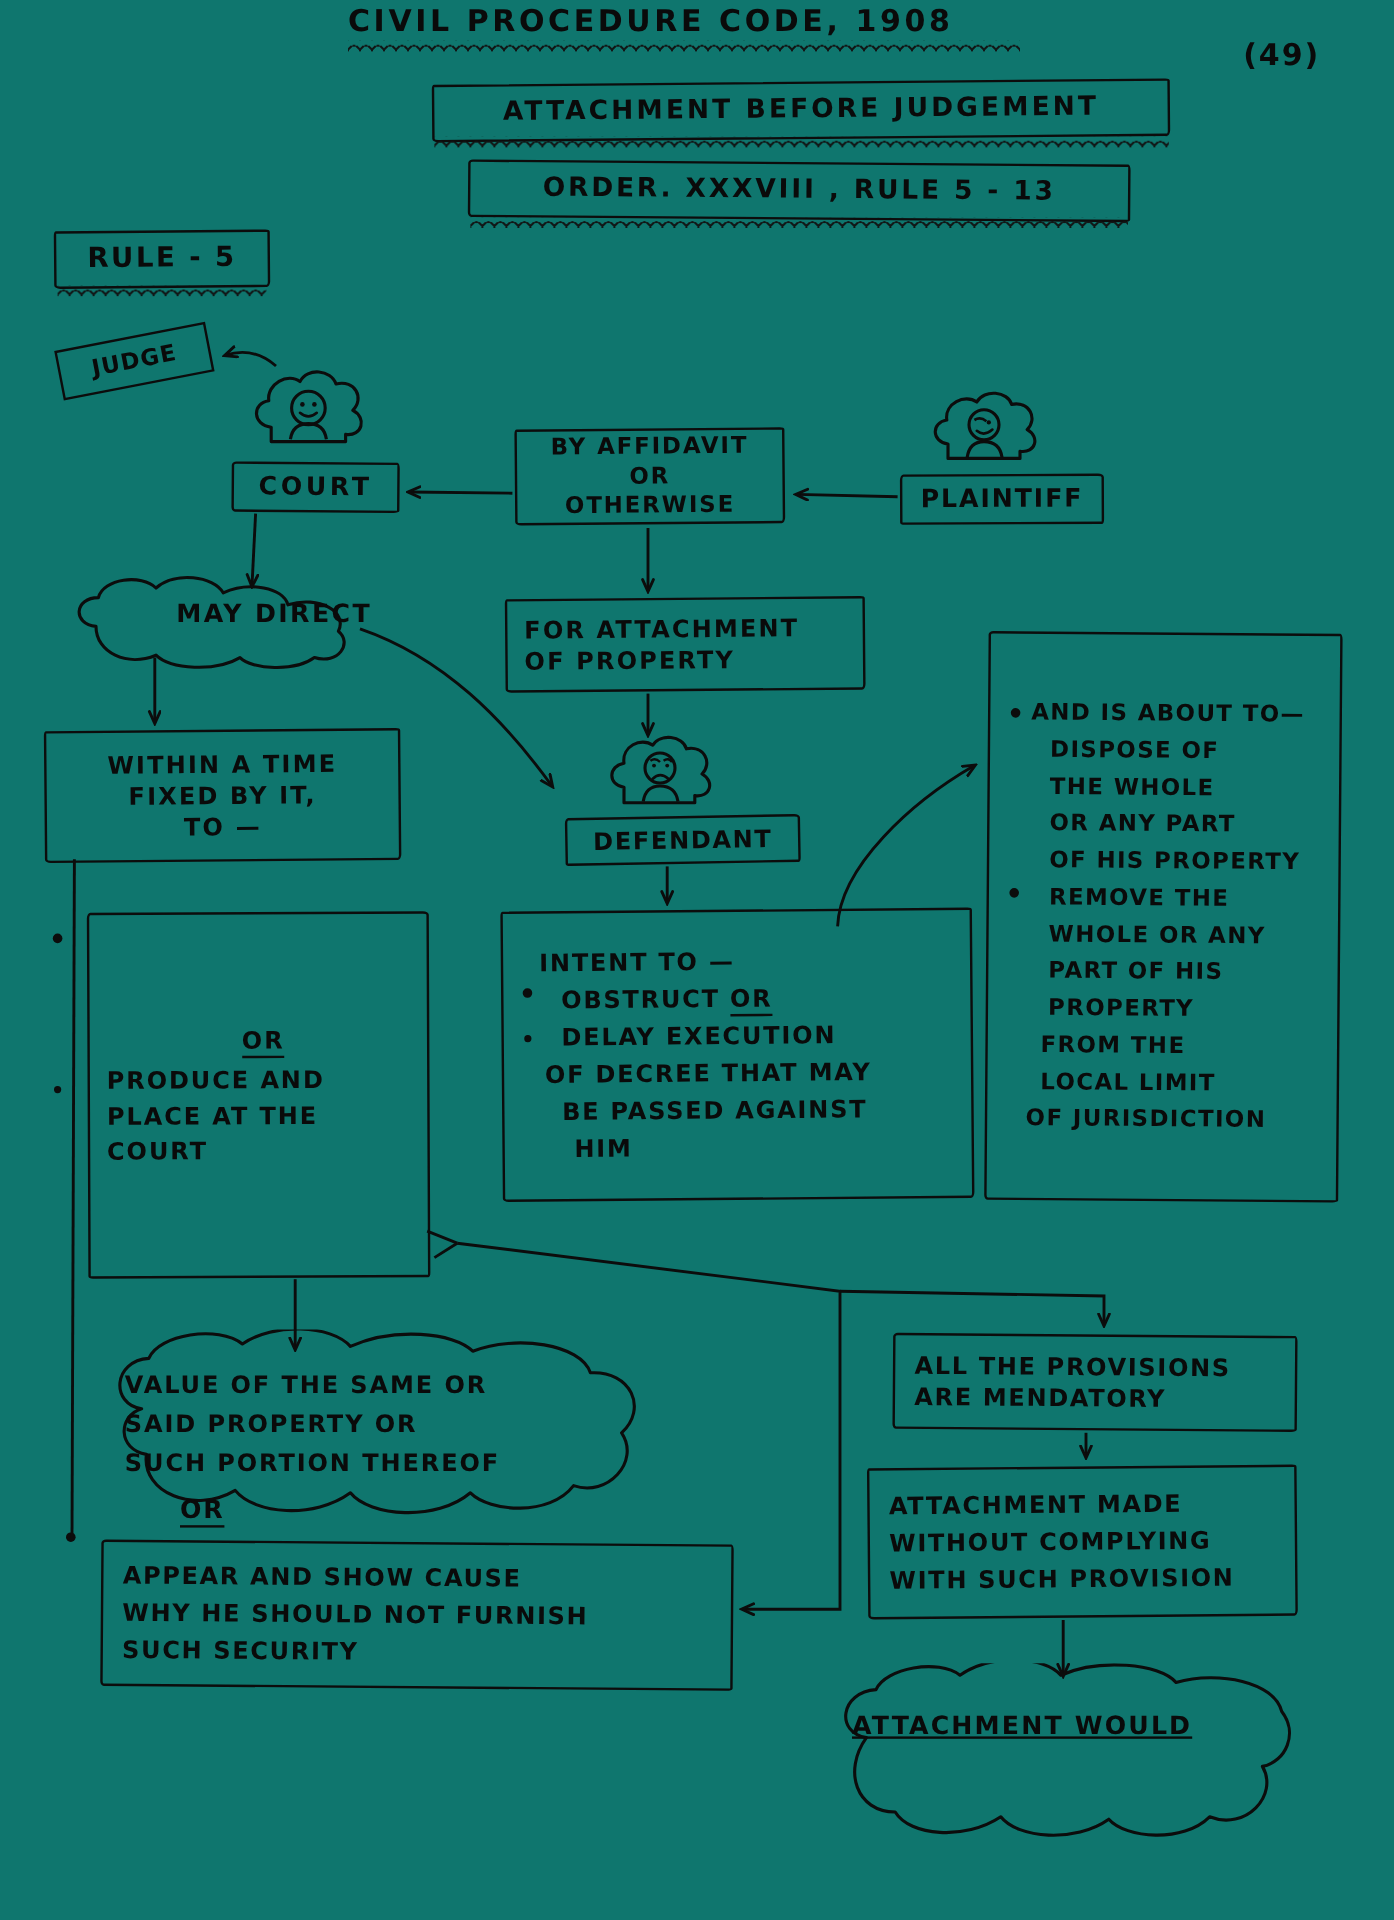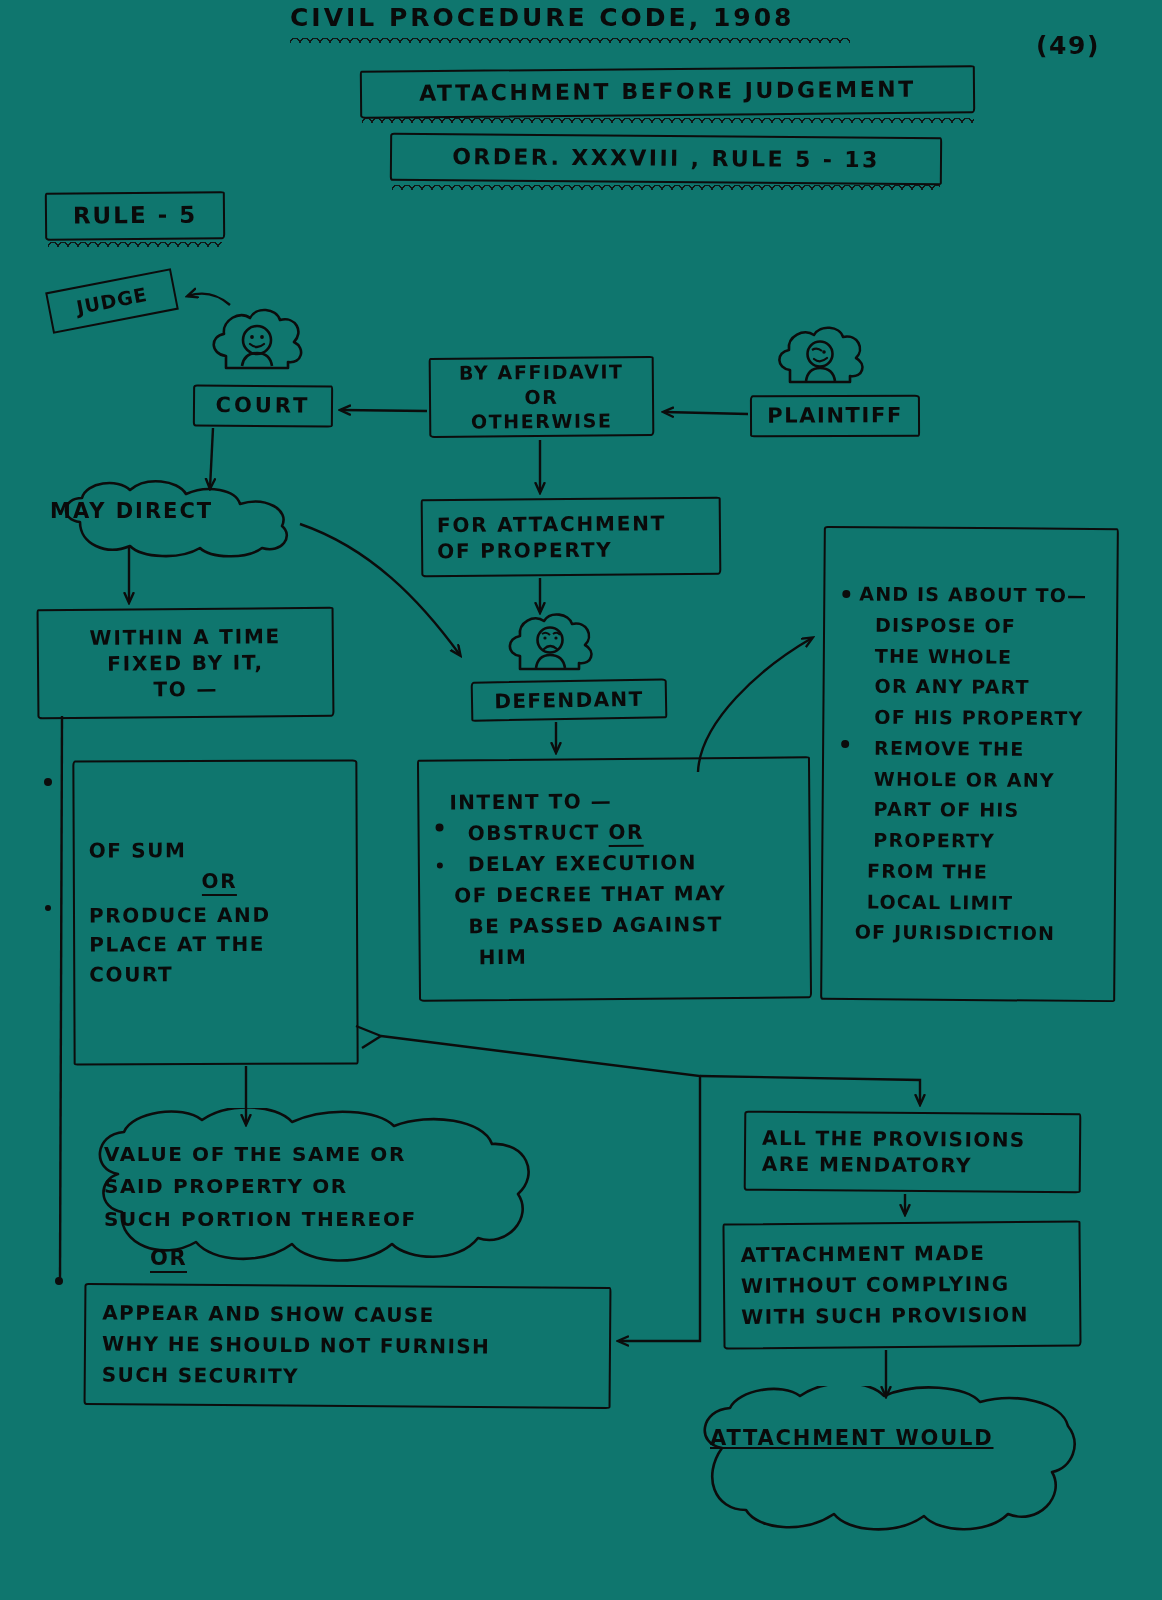--- a/index.html
+++ b/index.html
@@ -41,21 +41,21 @@
     opacity:.95;
   }
 
   
   .bul{position:absolute;width:8px;height:8px;border-radius:50%;background:#0c0c0c;}
   .bul.sm{width:6px;height:6px;}
 
   svg.lines{position:absolute;left:0;top:0;width:1162px;height:1600px;pointer-events:none;}
 
   .cloudwrap{position:absolute;}
-  .cloudwrap .ctxt{position:absolute;left:0;right:0;top:50%;transform:translateY(-50%);text-align:left;}
+  .cloudwrap .ctxt{position:absolute;left:0;right:0;top:50%;transform:translateY(-50%);text-align:right;}
   .cloudwrap .ctxtl{position:absolute;text-align:left;}
 </style>
 </head>
 <body>
 
 <div id="page">
 
   <div class="abs hw" style="left:290px;top:2px;width:560px;font-size:25px;letter-spacing:3px;">
     <span>CIVIL PROCEDURE CODE, 1908</span>
     <div class="wavy" style="top:32px;"></div>
@@ -158,21 +158,20 @@
       <div>FIXED BY IT,</div>
       <div>TO —</div>
     </div>
   </div>
 
   <div class="bul" style="left:44px;top:778px;"></div>
   <div class="bul sm" style="left:45px;top:905px;"></div>
 
   <div class="box sk3" style="left:73px;top:760px;width:285px;height:305px;">
     <div class="txtl hw" style="font-size:20px;letter-spacing:1.6px;left:14px;line-height:1.48;">
-      <div>OF  SUM</div>
       <div style="text-align:center;padding:2px 0 4px 0;">
         <span class="u2">OR</span>
       </div>
       <div>PRODUCE  AND</div>
       <div>PLACE  AT  THE</div>
       <div>COURT</div>
     </div>
   </div>
 
   <div class="box sk1" style="left:418px;top:758px;width:393px;height:242px;">

